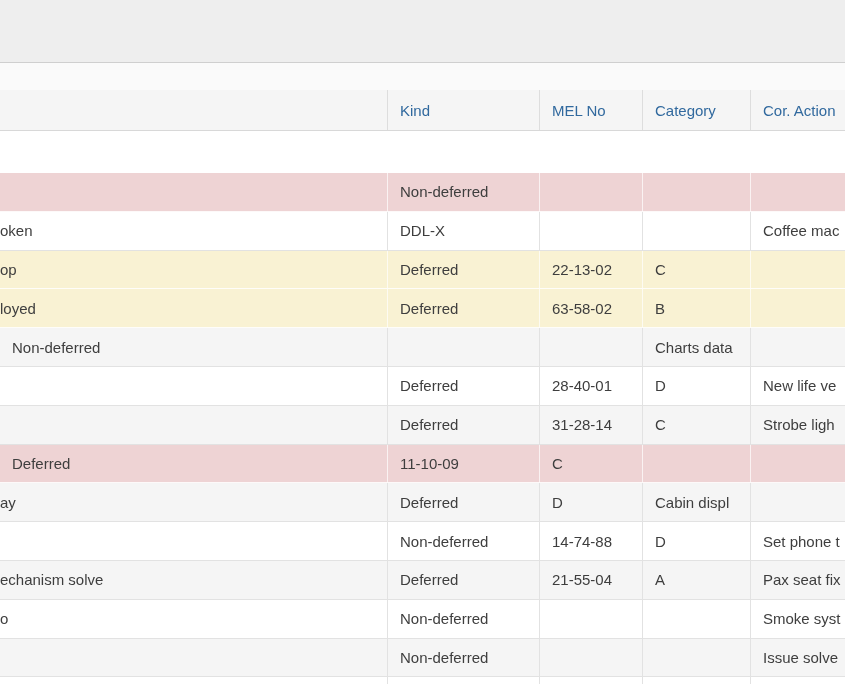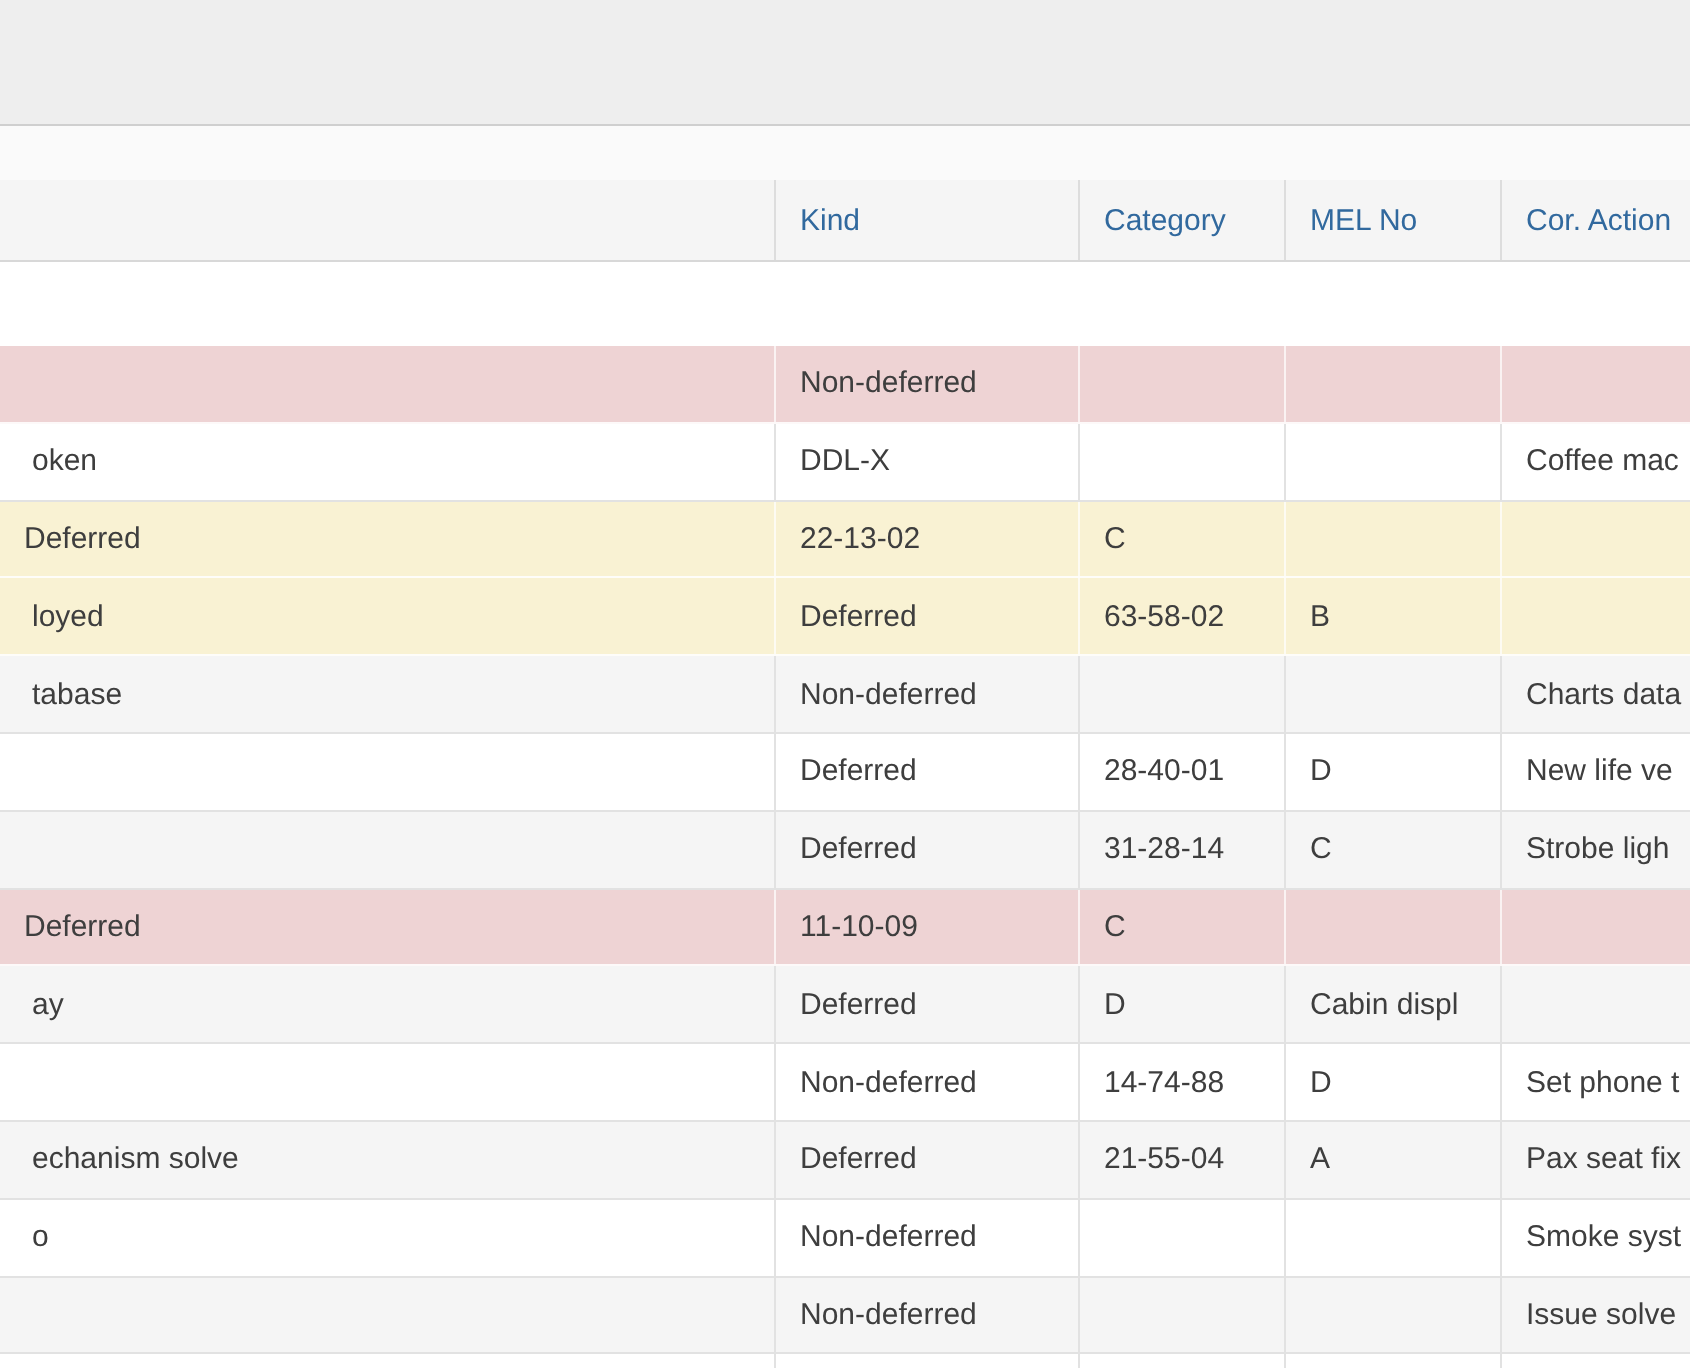--- a/index.html
+++ b/index.html
@@ -20,43 +20,43 @@
     padding:0 12px;color:#31699e;border-right:1px solid #dddddd;
     white-space:nowrap;overflow:hidden;
   }
   .spacer-row{height:42px;background:#ffffff;}
   .row{height:38.8px;border-bottom:1px solid #e2e2e2;background:#ffffff;}
   .cell{
     box-sizing:border-box;display:flex;align-items:center;
     padding:0 12px;border-right:1px solid #e2e2e2;
     white-space:nowrap;overflow:hidden;
   }
-  .cell.desc{padding-left:16px;}
+  .cell.desc{padding-left:0;}
   .row.stripe{background:#f5f5f5;}
   .row.danger{background:#eed3d4;}
   .row.warning{background:#f9f2d3;}
   .row.danger,.row.warning{border-bottom-color:rgba(255,255,255,0.85);}
   .row.danger .cell,.row.warning .cell{border-right-color:rgba(255,255,255,0.7);}
   .partial-row{height:6.6px;background:#ffffff;}
   .partial-row .cell{padding:0;}
 </style>
 </head>
 <body>
 
 <div id="screen">
 
   <div class="band-top"></div>
   <div class="band-sub"></div>
 
   <div>
     <div class="grid hdr-row">
       <div class="hdr-cell"></div>
       <div class="hdr-cell">Kind</div>
+      <div class="hdr-cell">MEL No</div>
       <div class="hdr-cell">Category</div>
-      <div class="hdr-cell">MEL No</div>
       <div class="hdr-cell">Cor. Action</div>
     </div>
 
     <div class="spacer-row"></div>
 
     <div id="tbody">
         <div class="grid row danger">
           <div class="cell desc"></div>
           <div class="cell">Non-deferred</div>
           <div class="cell"></div>
@@ -64,34 +64,34 @@
           <div class="cell"></div>
         </div>
         <div class="grid row plain">
           <div class="cell desc">oken</div>
           <div class="cell">DDL-X</div>
           <div class="cell"></div>
           <div class="cell"></div>
           <div class="cell">Coffee mac</div>
         </div>
         <div class="grid row warning">
+          <div class="cell desc">op</div>
           <div class="cell">Deferred</div>
           <div class="cell">22-13-02</div>
           <div class="cell">C</div>
           <div class="cell"></div>
         </div>
         <div class="grid row warning">
           <div class="cell desc">loyed</div>
           <div class="cell">Deferred</div>
           <div class="cell">63-58-02</div>
           <div class="cell">B</div>
           <div class="cell"></div>
         </div>
         <div class="grid row stripe">
-          <div class="cell desc">tabase</div>
           <div class="cell">Non-deferred</div>
           <div class="cell"></div>
           <div class="cell"></div>
           <div class="cell">Charts data</div>
         </div>
         <div class="grid row plain">
           <div class="cell desc"></div>
           <div class="cell">Deferred</div>
           <div class="cell">28-40-01</div>
           <div class="cell">D</div>

